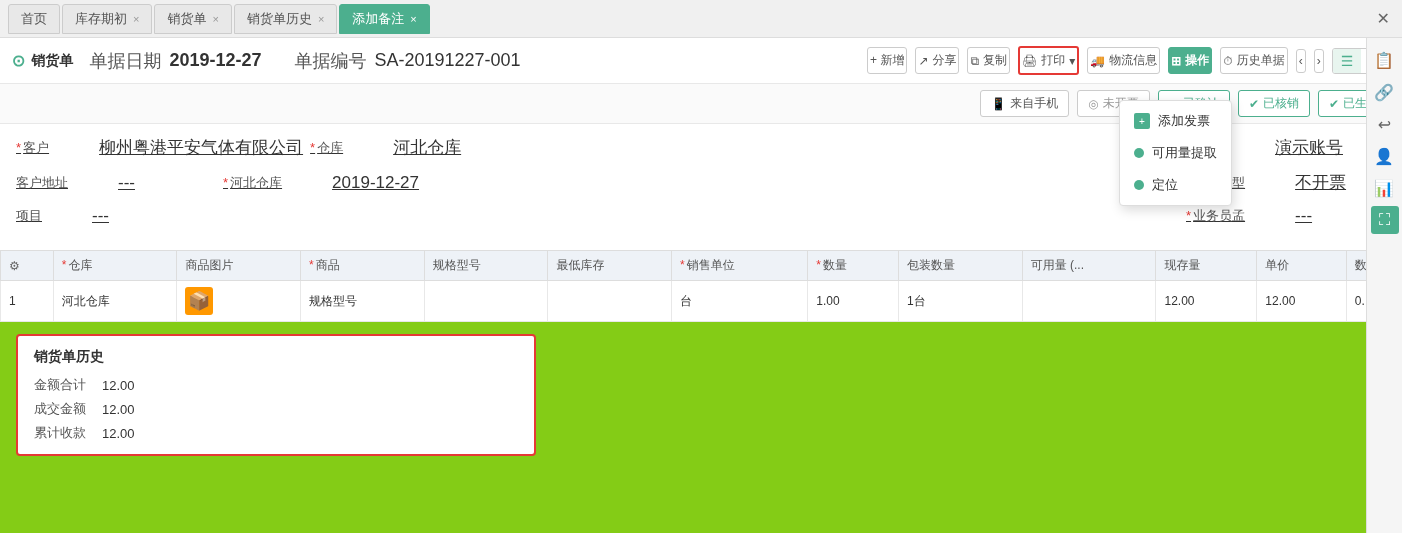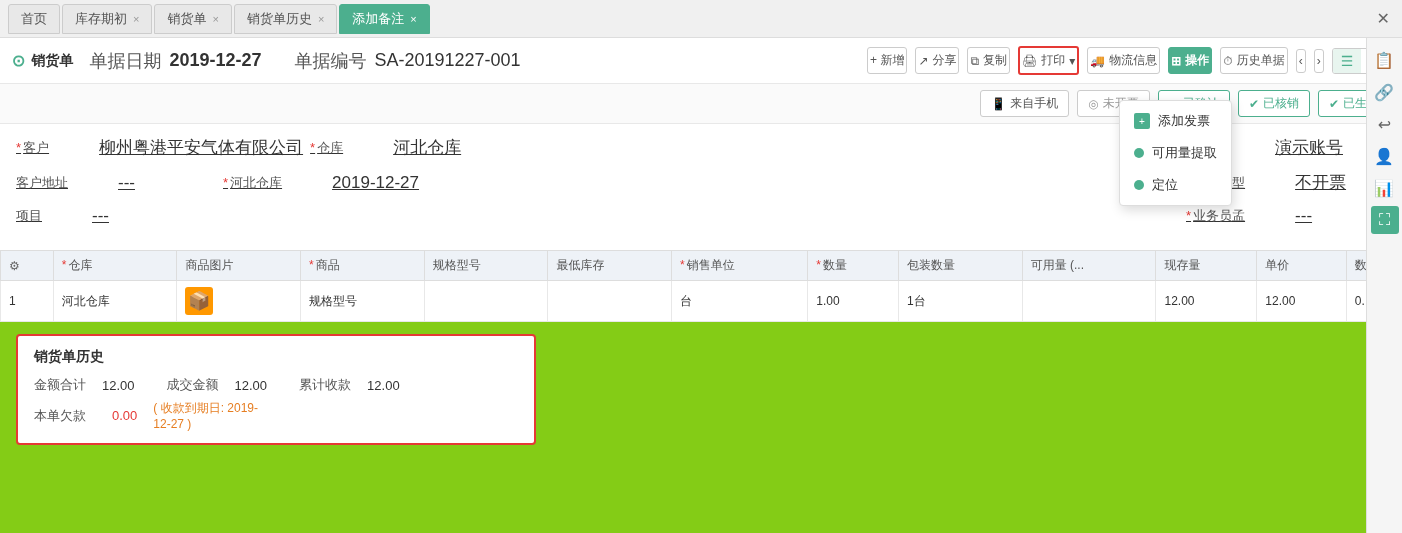--- a/index.html
+++ b/index.html
@@ -43,21 +43,21 @@
     .data-table th { background: #eef2f7; border: 1px solid #ddd; padding: 6px 8px; text-align: left; font-weight: normal; color: #555; white-space: nowrap; }
     .data-table th.required::before { content: '*'; color: #e53935; margin-right: 2px; }
     .data-table td { border: 1px solid #e8e8e8; padding: 6px 8px; background: #fff; }
     .data-table tr.subtotal td { background: #f9f9f9; }
     .gear-icon { color: #666; }
     .product-img { width: 28px; height: 28px; background: #ff9800; border-radius: 3px; display: flex; align-items: center; justify-content: center; font-size: 18px; }
 
     
     .summary-section { margin: 12px 16px; border: 2px solid #e53935; border-radius: 4px; padding: 12px 16px; max-width: 520px; background: #fff; }
     .summary-title { font-size: 14px; font-weight: bold; margin-bottom: 10px; color: #333; }
-    .summary-grid { display: grid; grid-template-columns: 1fr 1fr 1fr 1fr; gap: 6px 32px; }
+    .summary-grid { display: grid; grid-template-columns: 1fr; gap: 6px 32px; }
     .summary-row { display: flex; align-items: center; gap: 8px; }
     .summary-label { color: #555; white-space: nowrap; min-width: 60px; }
     .summary-value { color: #333; }
     .summary-value.red { color: #e53935; }
     .summary-value.orange { color: #e67e22; }
 
     
     .right-panel { position: fixed; right: 0; top: 38px; bottom: 0; width: 36px; background: #f5f5f5; border-left: 1px solid #ddd; display: flex; flex-direction: column; align-items: center; padding-top: 8px; gap: 4px; z-index: 10; }
     .right-panel-btn { width: 28px; height: 28px; display: flex; align-items: center; justify-content: center; cursor: pointer; color: #666; font-size: 16px; border-radius: 3px; }
     .right-panel-btn.green { background: #4caf8e; color: #fff; border-radius: 3px; }
@@ -271,25 +271,20 @@
         <span class="summary-value">12.00</span>
       </div>
       <div class="summary-row">
         <span class="summary-label">成交金额</span>
         <span class="summary-value">12.00</span>
       </div>
       <div class="summary-row">
         <span class="summary-label">累计收款</span>
         <span class="summary-value">12.00</span>
       </div>
-      <div class="summary-row" style="grid-column: span 2;">
-        <span class="summary-label" style="min-width:70px;">本单欠款</span>
-        <span class="summary-value red">0.00</span>
-        <span class="summary-value orange" style="margin-left:8px;font-size:12px;">( 收款到期日: 2019-12-27 )</span>
-      </div>
     </div>
   </div>
 
   <div class="dropdown-menu">
     <div class="dropdown-item">
       <span class="dropdown-icon-box">+</span>
       <span>添加发票</span>
     </div>
     <div class="dropdown-item">
       <span class="dropdown-dot teal"></span>

